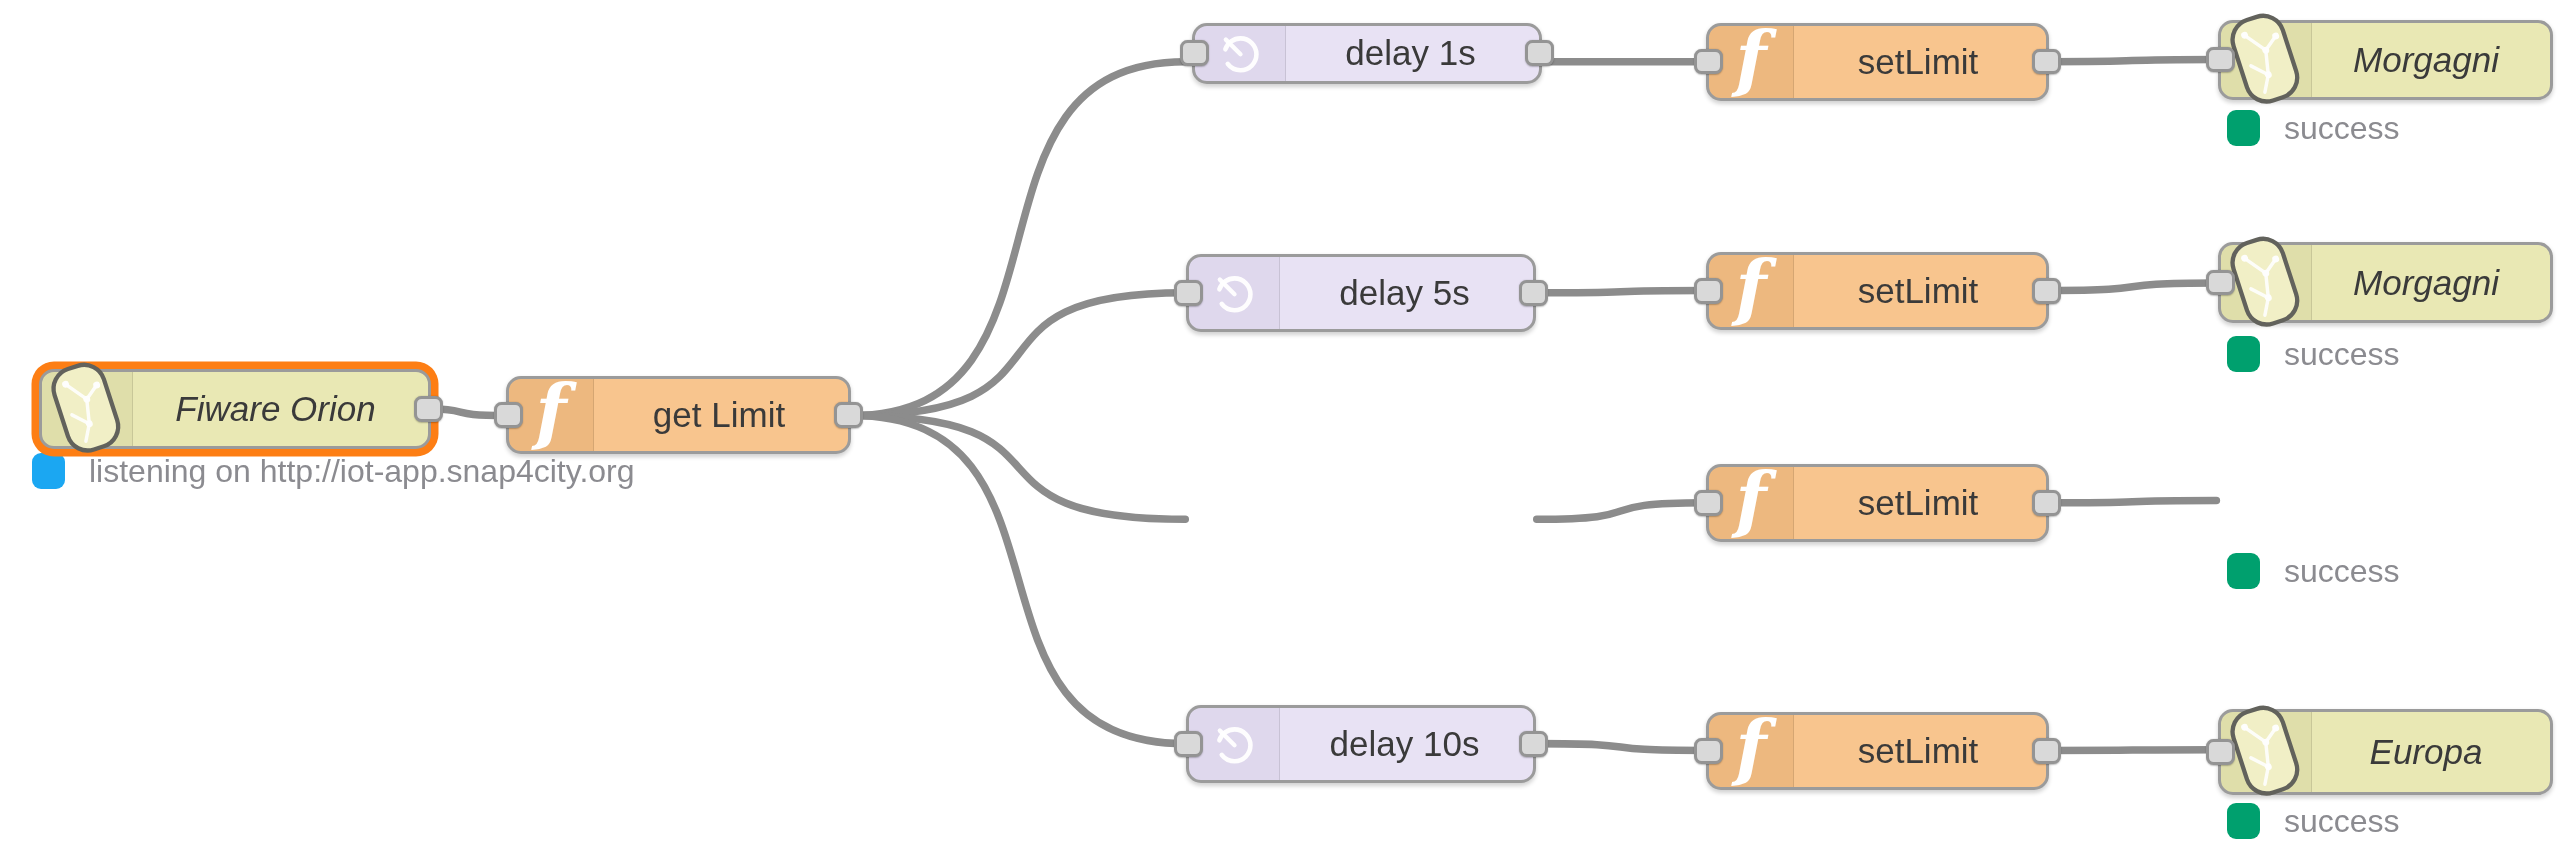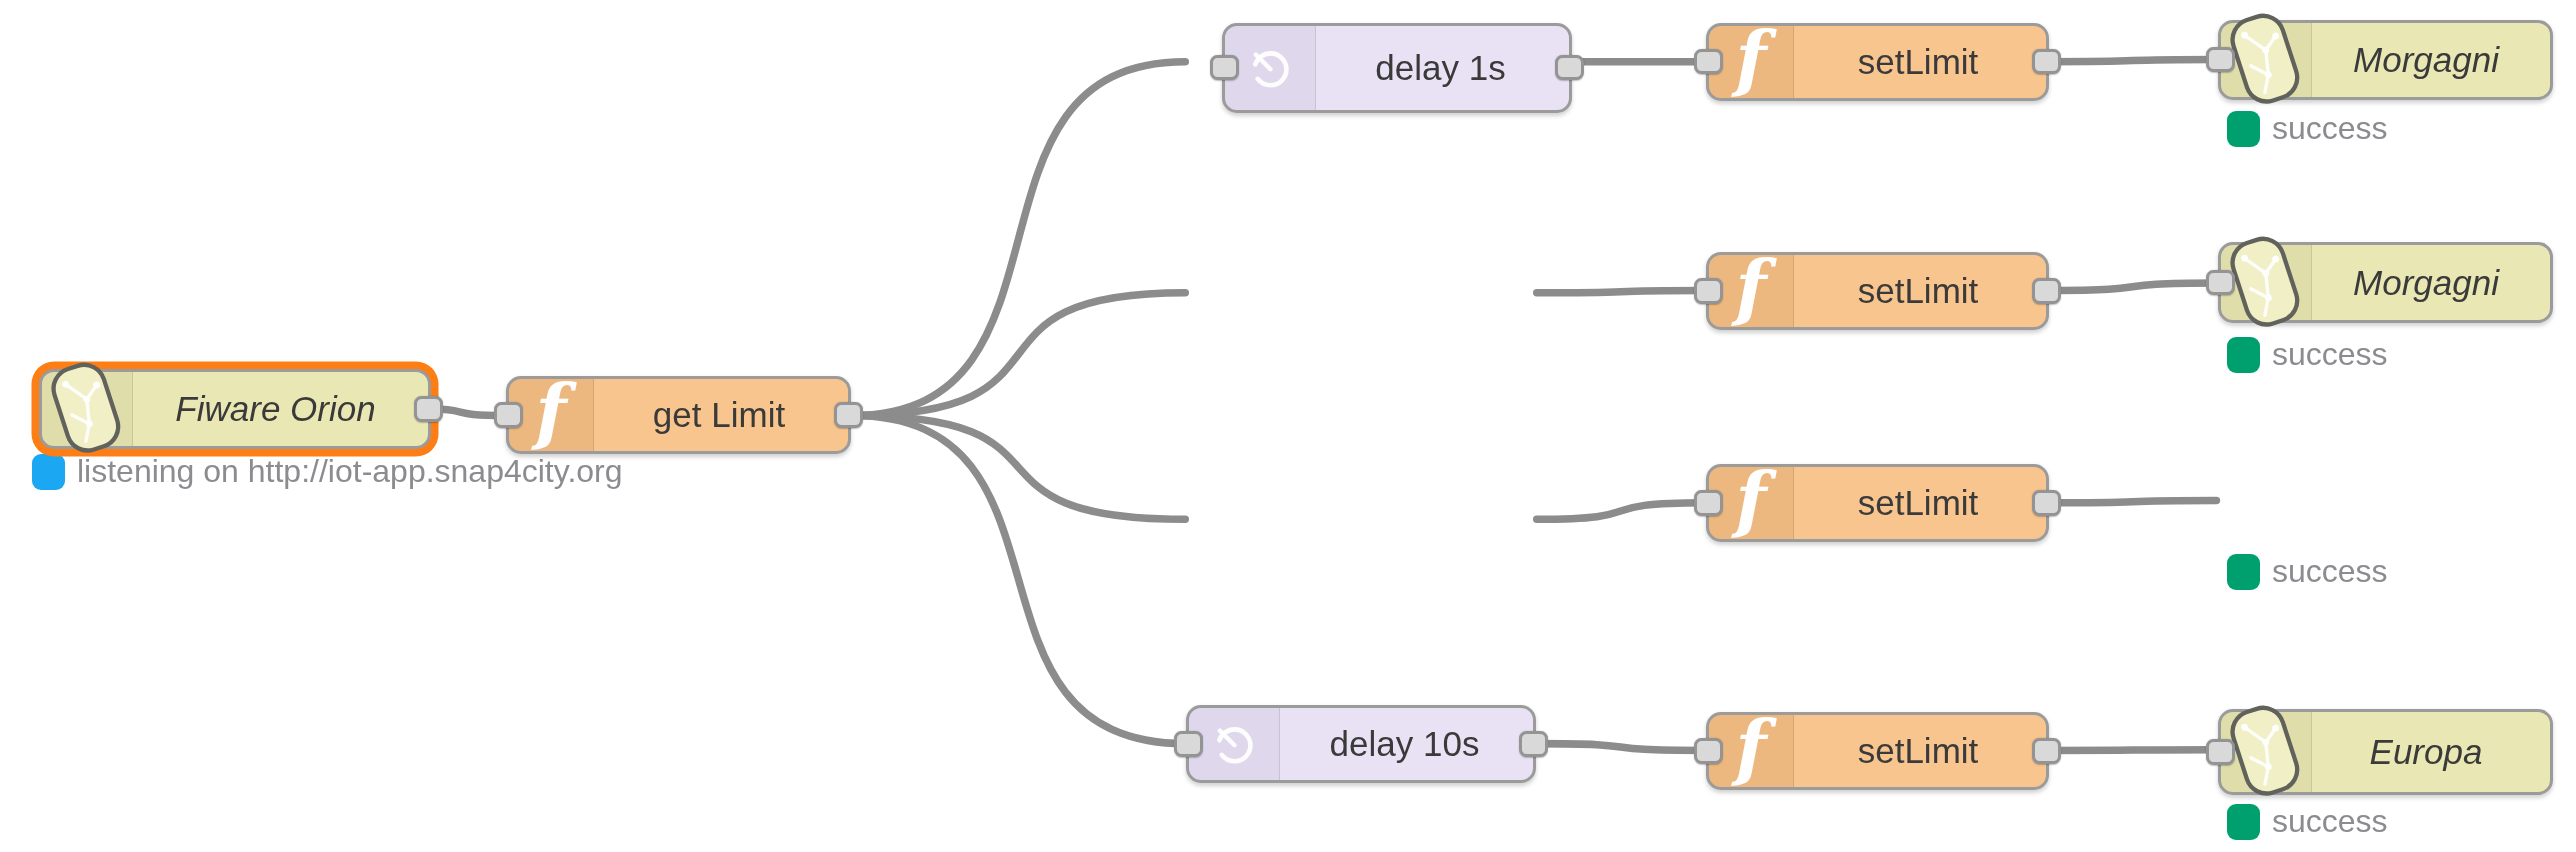--- a/index.html
+++ b/index.html
@@ -73,22 +73,23 @@
     border-radius:7.5px;
     top:50%; margin-top:-12.8px;
     box-shadow:0 0.8px 1.5px rgba(0,0,0,0.25);
     z-index:3;
   }
   .port.in  { left:-15px; }
   .port.out { right:-15px; }
 
   .status {
     position:absolute;
-    display:flex; align-items:center;
+    display:flex; 
     z-index:1;
+    gap:12px;
   }
   .status .dot {
     width:33px; height:36px;
     border-radius:9px;
     margin-right:12px;
     flex:0 0 auto;
   }
   .status .dot.blue  { background:#1ba7f2; }
   .status .dot.green { background:#00a06e; }
   .status .txt {
@@ -143,33 +144,45 @@
   </div>
 
   <div class="node fn" style="left:506px; top:376px; width:345px; height:78px;">
     <div class="band"></div>
     <div class="f-glyph">f</div>
     <div class="label">get Limit</div>
     <div class="port in"></div>
     <div class="port out"></div>
   </div>
 
-  <div class="node delay" style="left:1222px; top:22.6px; width:350px; height:90px;">
+  <div class="node delay" style="left:1192px; top:22.6px; width:350px; height:61px;">
     <div class="band"></div>
     <svg class="timer-svg" viewBox="0 0 40 40">
       <g stroke="rgba(255,255,255,0.95)" fill="none" stroke-linecap="round">
         <circle cx="20" cy="21" r="12.5" stroke-width="3.6" stroke-dasharray="66.5 12" stroke-dashoffset="-43"></circle>
         <line x1="20" y1="21" x2="8.5" y2="9.5" stroke-width="3.4"></line>
       </g>
     </svg>
     <div class="label">delay 1s</div>
     <div class="port in"></div>
     <div class="port out"></div>
   </div>
 
+  <div class="node delay" style="left:1186px; top:254px; width:350px; height:78px;">
+    <div class="band"></div>
+    <svg class="timer-svg" viewBox="0 0 40 40">
+      <g stroke="rgba(255,255,255,0.95)" fill="none" stroke-linecap="round">
+        <circle cx="20" cy="21" r="12.5" stroke-width="3.6" stroke-dasharray="66.5 12" stroke-dashoffset="-43"></circle>
+        <line x1="20" y1="21" x2="8.5" y2="9.5" stroke-width="3.4"></line>
+      </g>
+    </svg>
+    <div class="label">delay 5s</div>
+    <div class="port in"></div>
+    <div class="port out"></div>
+  </div>
 
 
   <div class="node delay" style="left:1186px; top:705px; width:350px; height:78px;">
     <div class="band"></div>
     <svg class="timer-svg" viewBox="0 0 40 40">
       <g stroke="rgba(255,255,255,0.95)" fill="none" stroke-linecap="round">
         <circle cx="20" cy="21" r="12.5" stroke-width="3.6" stroke-dasharray="66.5 12" stroke-dashoffset="-43"></circle>
         <line x1="20" y1="21" x2="8.5" y2="9.5" stroke-width="3.4"></line>
       </g>
     </svg>

